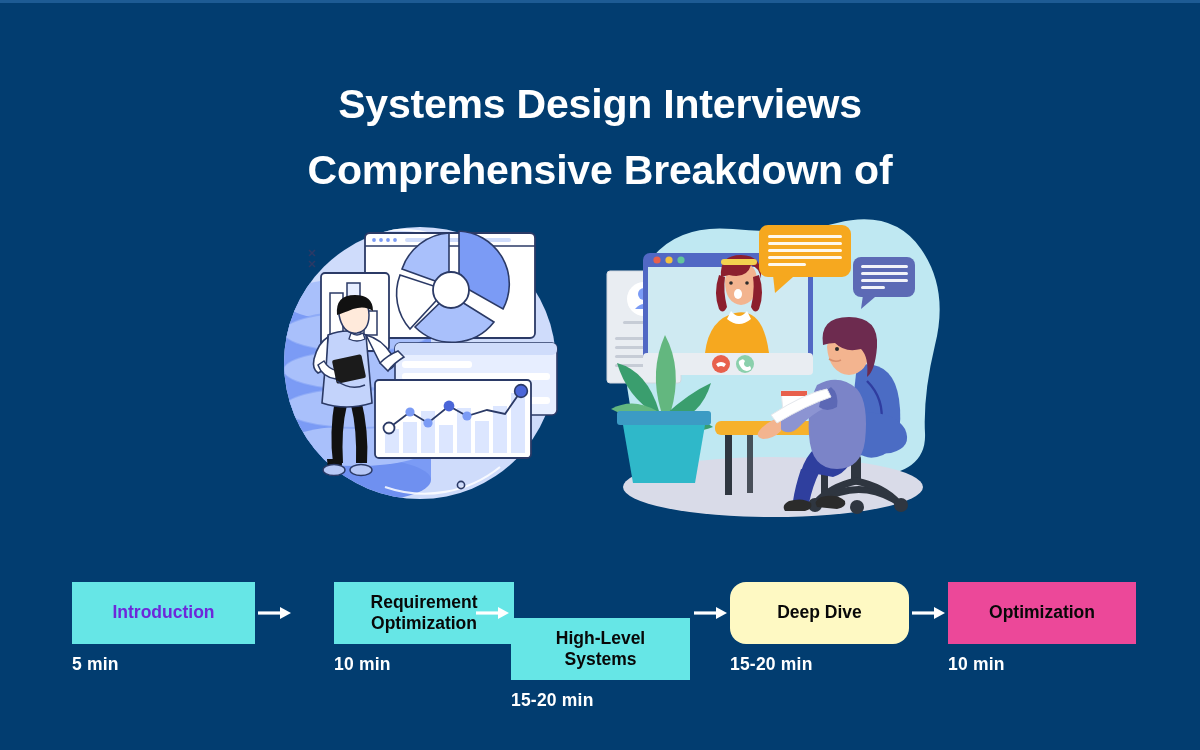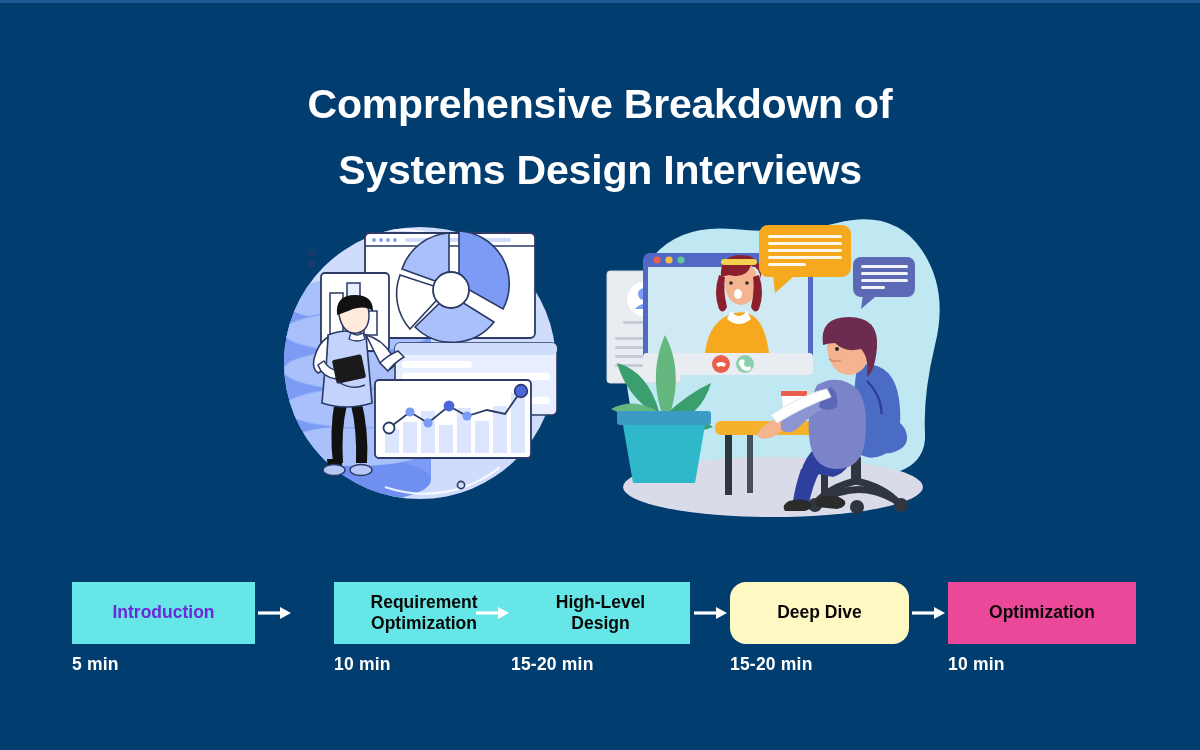--- a/index.html
+++ b/index.html
@@ -60,22 +60,22 @@
     letter-spacing:0.2px;
   }
   .arrow { position:absolute; top:24px; height:14px; }
 </style>
 </head>
 <body style="background: rgb(2, 61, 112);">
 
 <div id="top-rule" style="background: rgb(29, 91, 148);"></div>
 
 <div id="title" style="color: rgb(255, 255, 255);">
+  <span class="tline">Systems Design Interviews</span>
   <span class="tline">Comprehensive Breakdown of</span>
-  <span class="tline">Systems Design Interviews</span>
 </div>
 
 <div id="illustrations">
 
   <div class="illo" id="illo-left">
     <svg width="300" height="310" viewBox="0 0 300 310">
       <defs>
         <clipPath id="circClip">
             <circle cx="155" cy="148" r="136"></circle>
           </clipPath>
@@ -326,25 +326,25 @@
     </div>
     <div class="stage" style="left: 293px; width: 180px; padding-left: 41px;">
       <div class="stage-box" style="width: 180px; background: rgb(102, 230, 230); color: rgb(8, 8, 8);">
         <div>
           <span class="lbl">Requirement</span>
           <span class="lbl">Optimization</span>
         </div>
       </div>
       <div class="stage-dur" style="color: rgb(255, 255, 255);">10 min</div>
     </div>
-    <div class="stage" style="left: 511px; width: 179px;">
+    <div class="stage" style="left: 511px; width: 179px; margin-top: 36px;">
       <div class="stage-box" style="width: 179px; background: rgb(102, 230, 230); color: rgb(8, 8, 8);">
         <div>
           <span class="lbl">High-Level</span>
-          <span class="lbl">Design</span>
+          <span class="lbl">Systems</span>
         </div>
       </div>
       <div class="stage-dur" style="color: rgb(255, 255, 255);">15-20 min</div>
     </div>
     <div class="stage" style="left: 730px; width: 179px;">
       <div class="stage-box" style="width: 179px; background: #fef9c3; color: rgb(8, 8, 8); border-radius: 16px;">
         <div>
           <span class="lbl">Deep Dive</span>
         </div>
       </div>

